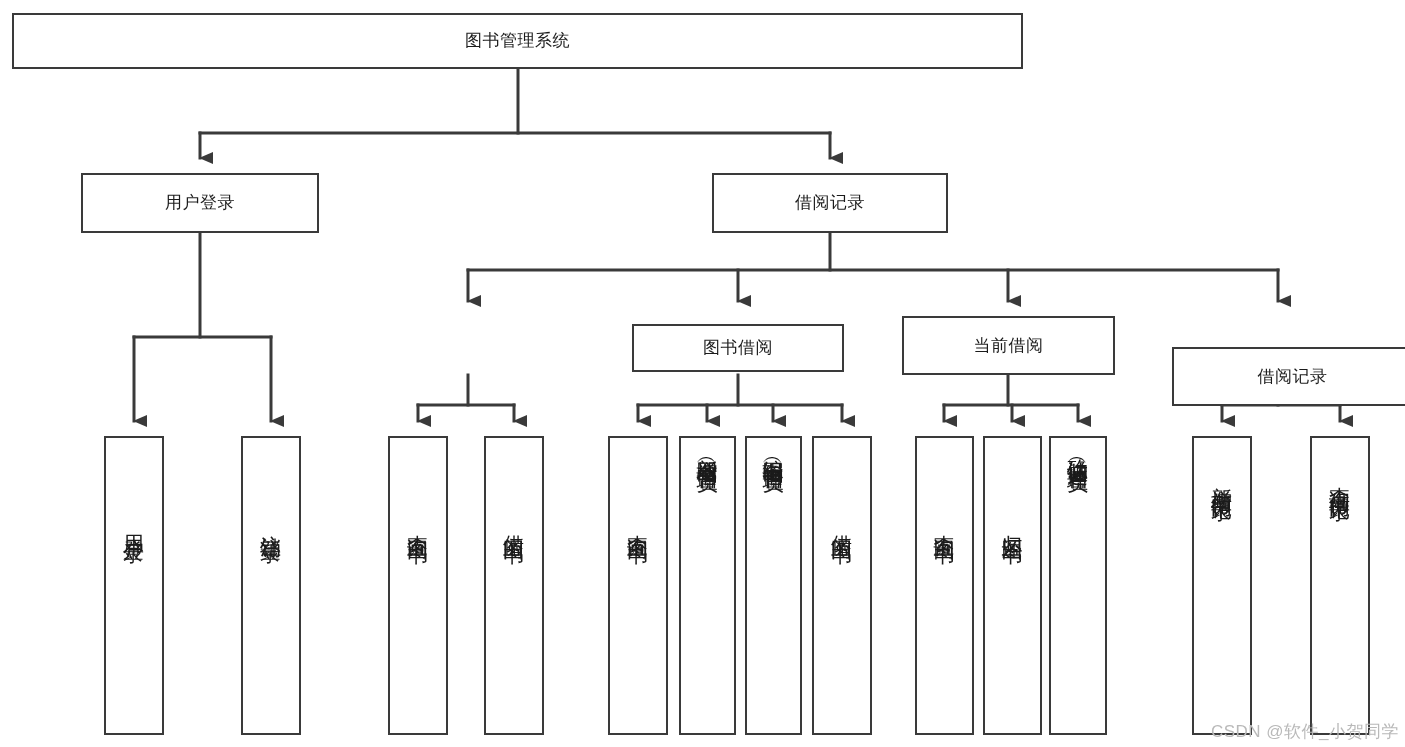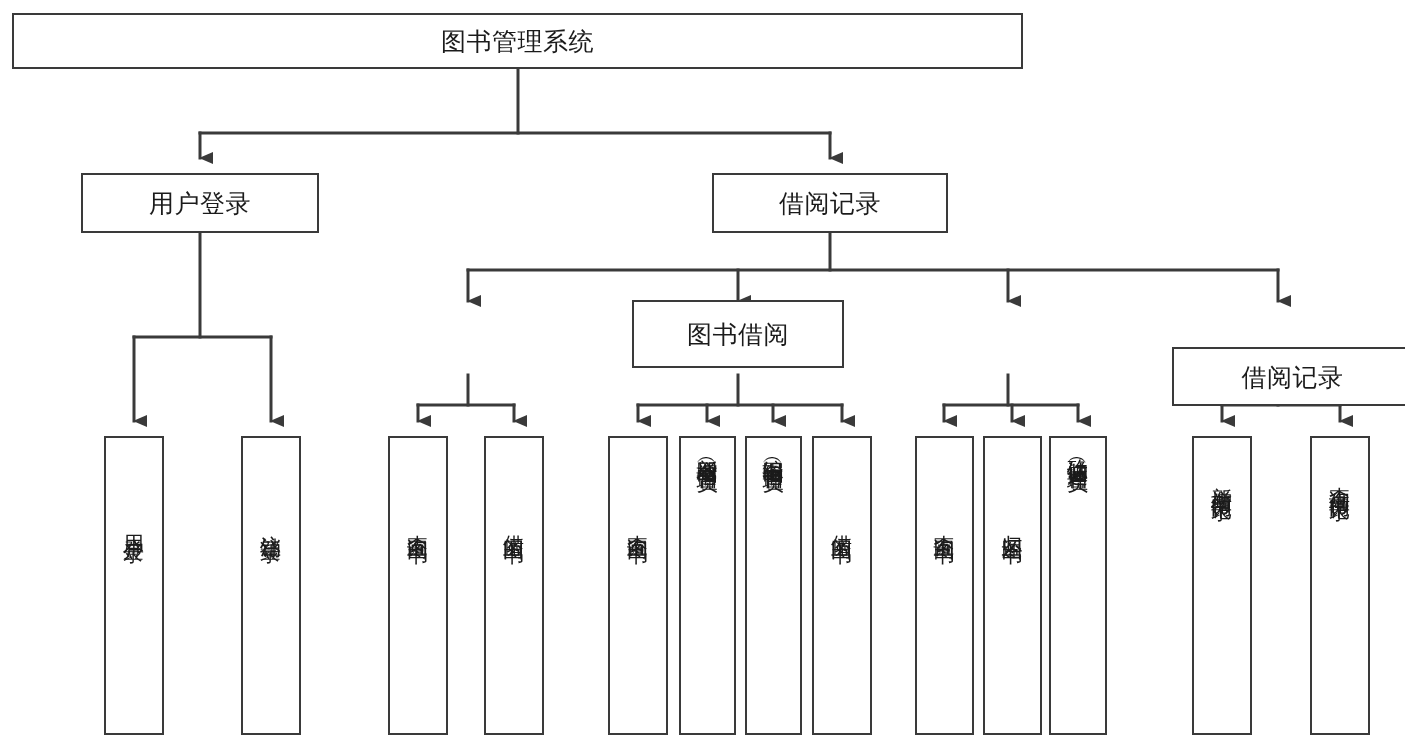--- a/index.html
+++ b/index.html
@@ -31,21 +31,21 @@
     box-sizing: border-box;
     background: #ffffff;
     border: 2px solid #3a3a3a;
     display: flex;
     align-items: center;
     justify-content: center;
     color: #1b1b1b;
     line-height: 1.12;
   }
   .node.h {
-    font-size: 25px;
+    font-size: 17px;
     letter-spacing: 0.5px;
   }
   .node.v {
     font-size: 21px;
     align-items: flex-start;
     justify-content: center;
     padding-top: 2px;
   }
   .node.v .vtext {
     writing-mode: vertical-rl;
@@ -135,22 +135,25 @@
     <span>图书管理系统</span>
   </div>
 
   <div class="node h" style="left:81px;top:173px;width:238px;height:60px;">
     <span>用户登录</span>
   </div>
   <div class="node h" style="left:712px;top:173px;width:236px;height:60px;">
     <span>借阅记录</span>
   </div>
 
-  <div class="node h" style="left:632px;top:300px;width:212px;height:68px;">
+  <div class="node h" style="left:632px;top:324px;width:212px;height:48px;">
     <span>图书借阅</span>
+  </div>
+  <div class="node h" style="left:902px;top:316px;width:213px;height:59px;">
+    <span>当前借阅</span>
   </div>
   <div class="node h" style="left:1172px;top:316px;width:241px;height:59px;margin-top:31px;">
     <span>借阅记录</span>
   </div>
 
   <div class="node v mid" style="left:104px;top:436px;width:60px;height:299px;">
     <span class="vtext">用户登录</span>
   </div>
   <div class="node v mid" style="left:241px;top:436px;width:60px;height:299px;">
     <span class="vtext">注销登录</span>
@@ -186,14 +189,15 @@
     <span class="vtext">确认归还（管理员）</span>
   </div>
 
   <div class="node v mid3" style="left:1192px;top:436px;width:60px;height:299px;">
     <span class="vtext">新增借阅记录</span>
   </div>
   <div class="node v mid3" style="left:1310px;top:436px;width:60px;height:299px;">
     <span class="vtext">查询借阅记录</span>
   </div>
 
+  <div class="watermark">CSDN @软件_小贺同学</div>
 
 </div>
 
 </body></html>

